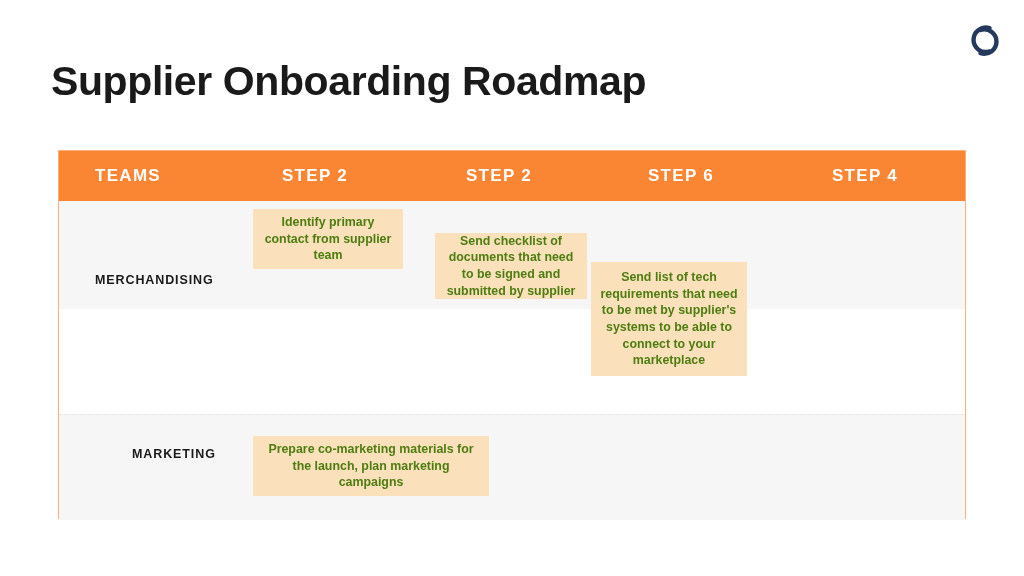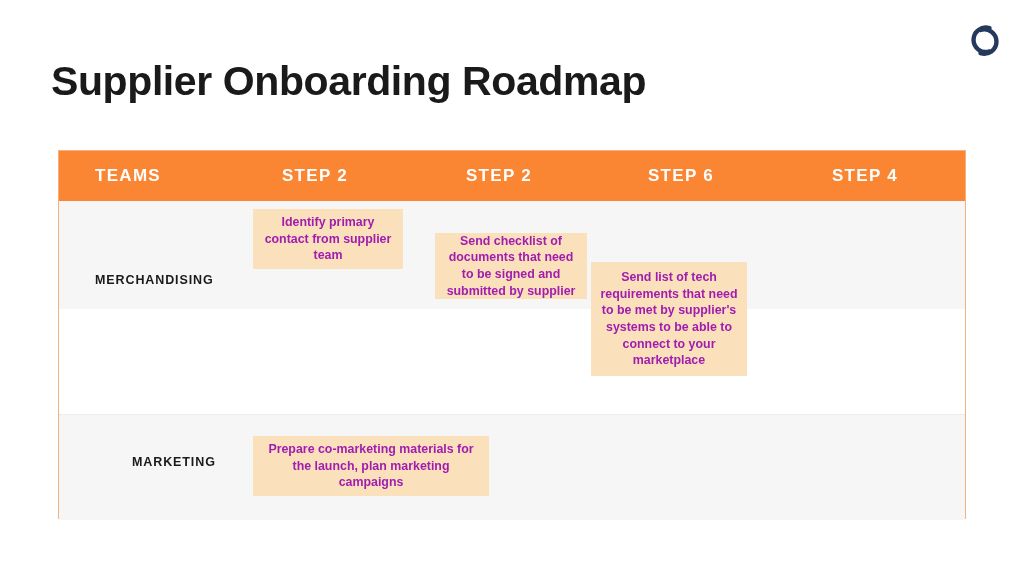--- a/index.html
+++ b/index.html
@@ -91,28 +91,28 @@
   .row-label {
     position: absolute;
     left: 36px;
     font-size: 12.5px;
     font-weight: 700;
     letter-spacing: 0.9px;
     color: #1a1a1a;
     white-space: nowrap;
   }
   #label-merchandising { top: 100px; margin-top: 22px; }
-  #label-marketing     { top: 304px; padding-left: 37px; }
+  #label-marketing     { top: 296px; padding-left: 37px; }
 
   
   .step-card {
     position: absolute;
     box-sizing: border-box;
     background: #fae1bc;
-    color: #a21caf;
+    color: #4d7c0f;
     font-size: 12.4px;
     font-weight: 700;
     line-height: 1.35;
     text-align: center;
     display: flex;
     align-items: center;
     justify-content: center;
     padding: 6px 8px;
   }
   #card-step1 { left: 194px; top: 58px;  width: 150px; height: 60px; }

